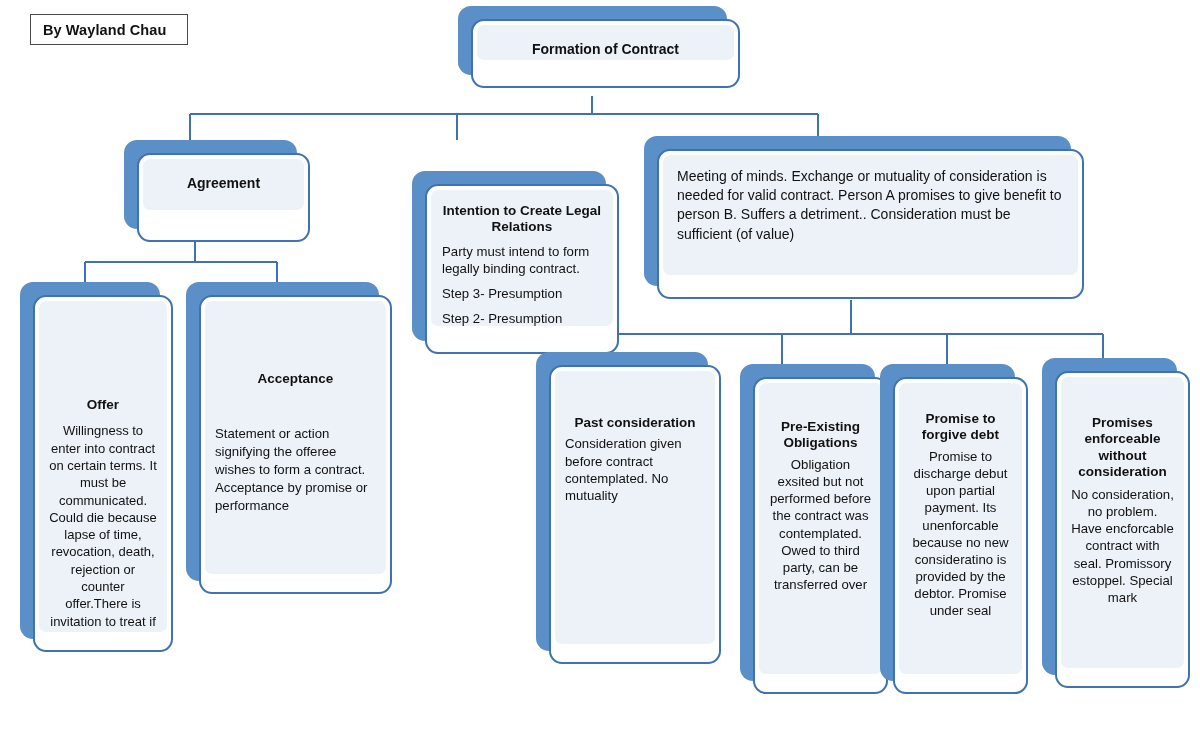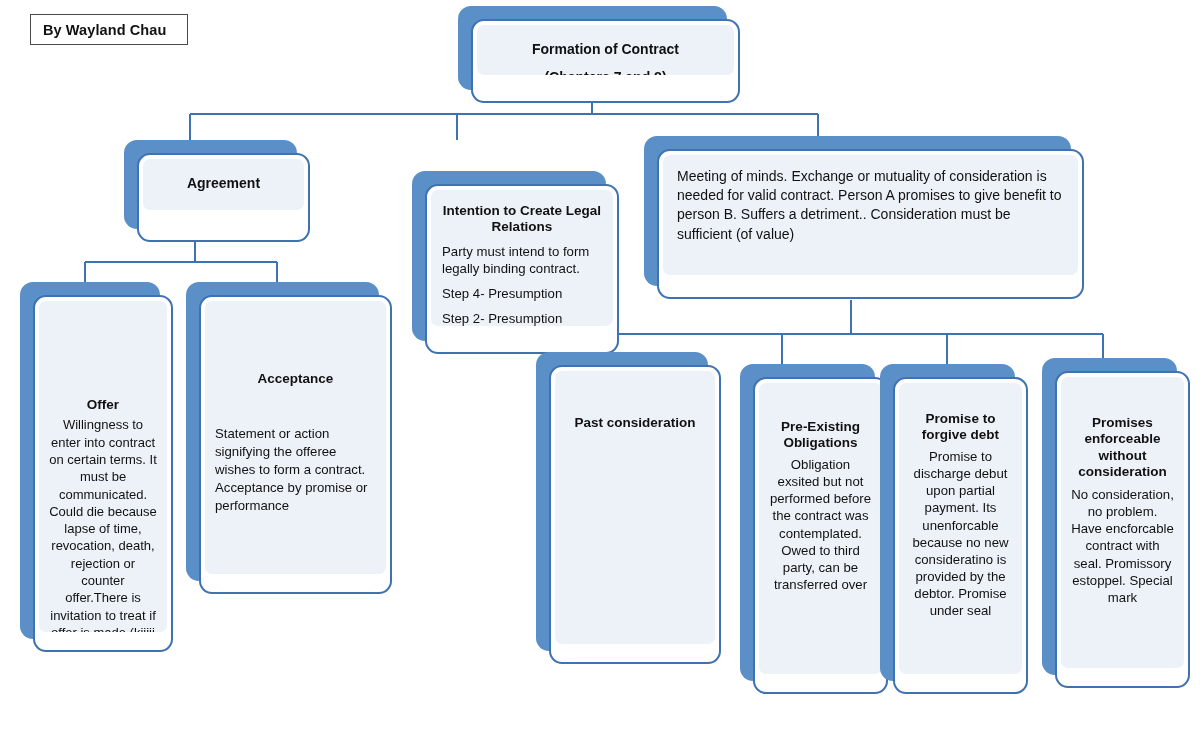--- a/index.html
+++ b/index.html
@@ -110,21 +110,21 @@
   #node-agreement .ttl { font-size: 14px; }
 
   #node-intention .inner { bottom: 26px; padding: 13px 11px; }
   #node-intention .ttl { font-size: 13.5px; margin-bottom: 7px; }
 
   #node-consideration .inner { bottom: 22px; padding: 12px 14px; }
   #node-consideration .ttl { font-size: 14.5px; margin-bottom: 7px; }
   #node-consideration .bod { font-size: 14px; line-height: 1.37; }
 
   #node-offer .inner { padding-top: 96px; }
-  #node-offer .ttl { font-size: 13.5px; margin-bottom: 3px; }
+  #node-offer .ttl { font-size: 13.5px; margin-bottom: 9px; }
   #node-offer .bod { font-size: 13px; line-height: 1.33; }
 
   #node-acceptance .inner { padding-top: 70px; }
   #node-acceptance .ttl { font-size: 13.5px; margin-bottom: 38px; }
   #node-acceptance .bod { font-size: 13.2px; line-height: 1.36; }
 
   #node-past .inner { padding-top: 44px; }
   #node-past .ttl { margin-bottom: 4px; }
 
   #node-preexisting .inner { padding-top: 36px; }
@@ -163,21 +163,21 @@
       <path d="M782,334 L782,364"></path>
       <path d="M947,334 L947,364"></path>
       <path d="M1103,334 L1103,358"></path>
     </g>
   </svg>
 
   <div class="credit-box">
     <span>By Wayland Chau</span>
   </div>
 
-  <div class="node" id="node-root" style="left:458px; top:6px; width:282px; height:97px;">
+  <div class="node" id="node-root" style="left:458px; top:6px; width:282px; height:82px;">
     <div class="plate"></div>
     <div class="card">
       <div class="inner">
         <p class="ttl c">Formation of Contract</p>
         <p class="ttl c">(Chapters 7 and 8)</p>
       </div>
     </div>
   </div>
 
   <div class="node" id="node-agreement" style="left:124px; top:140px; width:186px; height:102px;">
@@ -188,21 +188,21 @@
       </div>
     </div>
   </div>
 
   <div class="node" id="node-intention" style="left:412px; top:140px; width:207px; height:183px;margin-top:31px;">
     <div class="plate"></div>
     <div class="card">
       <div class="inner">
         <p class="ttl c">Intention to Create Legal Relations</p>
         <p class="bod l">Party must intend to form legally binding contract.</p>
-        <p class="bod l">Step 4- Presumption</p>
+        <p class="bod l">Step 3- Presumption</p>
         <p class="bod l">Step 2- Presumption rebutted. What would reasonable person think.</p>
       </div>
     </div>
   </div>
 
   <div class="node" id="node-consideration" style="left:644px; top:136px; width:440px; height:163px;">
     <div class="plate"></div>
     <div class="card">
       <div class="inner">
         <p class="bod l">Meeting of minds. Exchange or mutuality of consideration is needed for valid contract. Person A promises to give benefit to person B. Suffers a detriment.. Consideration must be sufficient (of value)</p>
@@ -228,20 +228,21 @@
         <p class="bod l">Statement or action signifying the offeree wishes to form a contract. Acceptance by promise or performance</p>
       </div>
     </div>
   </div>
 
   <div class="node" id="node-past" style="left:536px; top:352px; width:185px; height:312px;">
     <div class="plate"></div>
     <div class="card">
       <div class="inner">
         <p class="ttl c">Past consideration</p>
+        <p class="bod l">Consideration given before contract contemplated. No mutuality</p>
       </div>
     </div>
   </div>
 
   <div class="node" id="node-preexisting" style="left:740px; top:364px; width:148px; height:330px;">
     <div class="plate"></div>
     <div class="card">
       <div class="inner">
         <p class="ttl c">Pre-Existing Obligations</p>
         <p class="bod c">Obligation exsited but not performed before the contract was contemplated. Owed to third party, can be transferred over</p>

